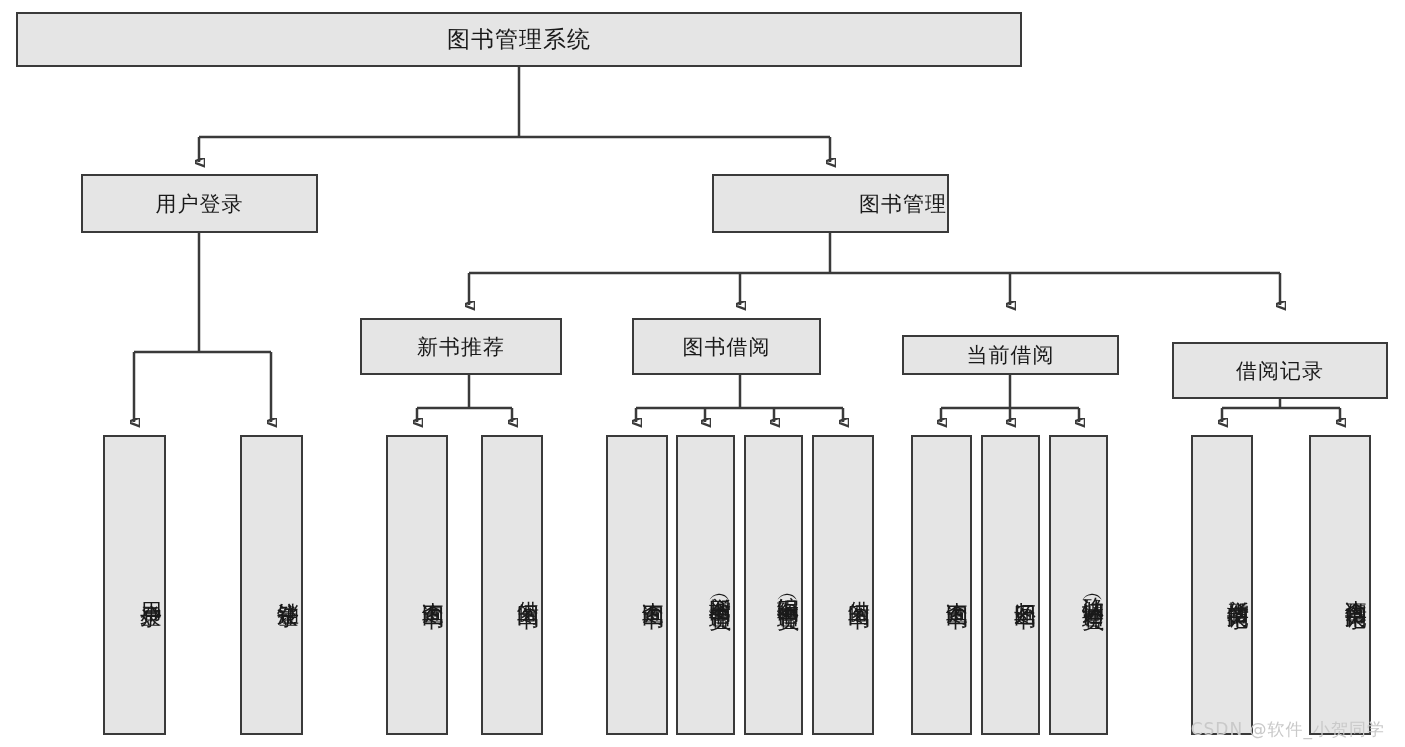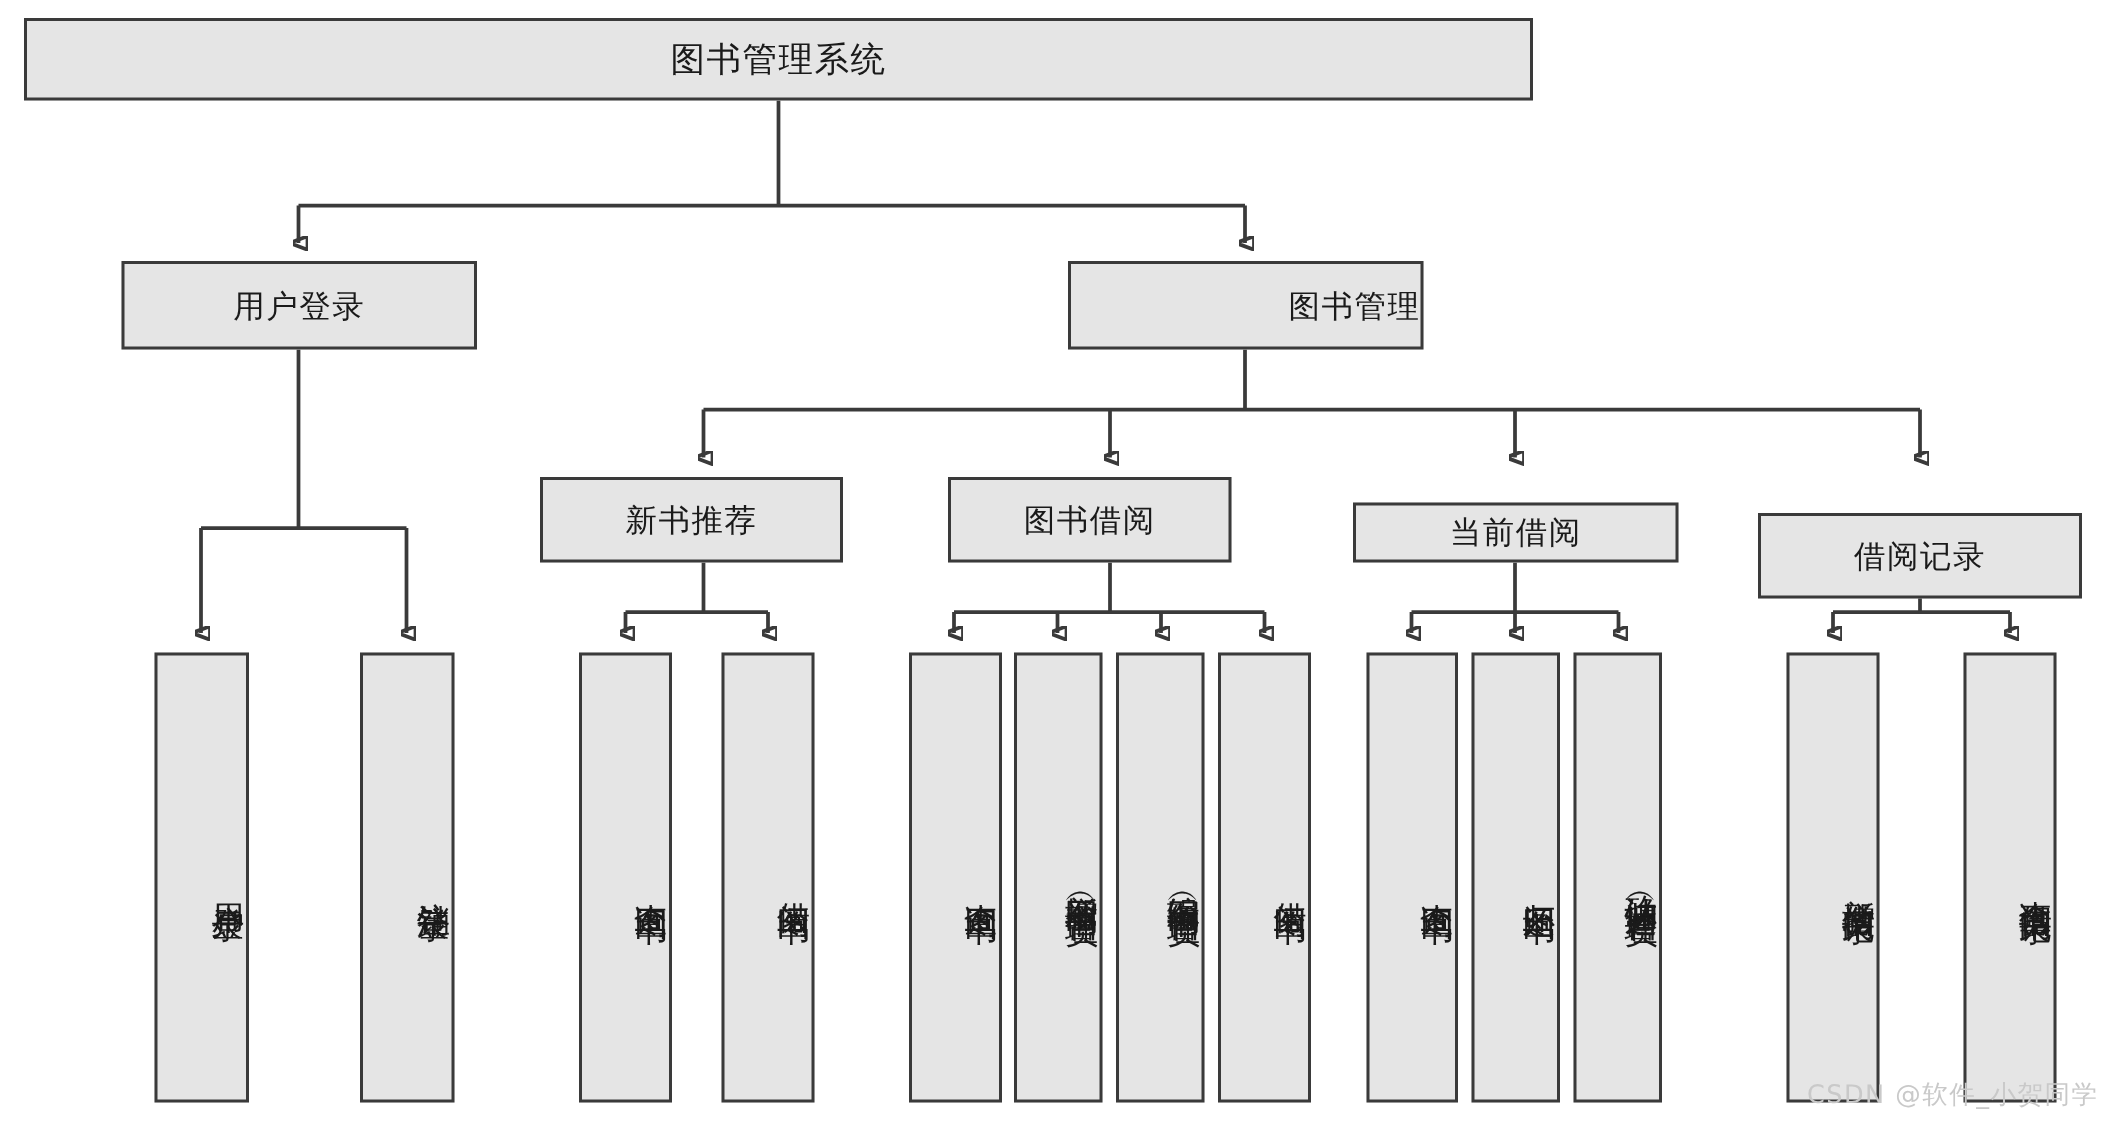--- a/index.html
+++ b/index.html
@@ -57,21 +57,21 @@
     height: 747px;
     pointer-events: none;
   }
   svg#wires line, svg#wires path {
     stroke: #3a3a3a;
     stroke-width: 2.5;
     fill: none;
   }
   .watermark {
     position: absolute;
-    right: 6px;
+    right: 20px;
     bottom: 6px;
     font-size: 17px;
     color: #c9c9c9;
     letter-spacing: 1px;
     white-space: nowrap;
   }
 </style>
 </head>
 <body>
 

